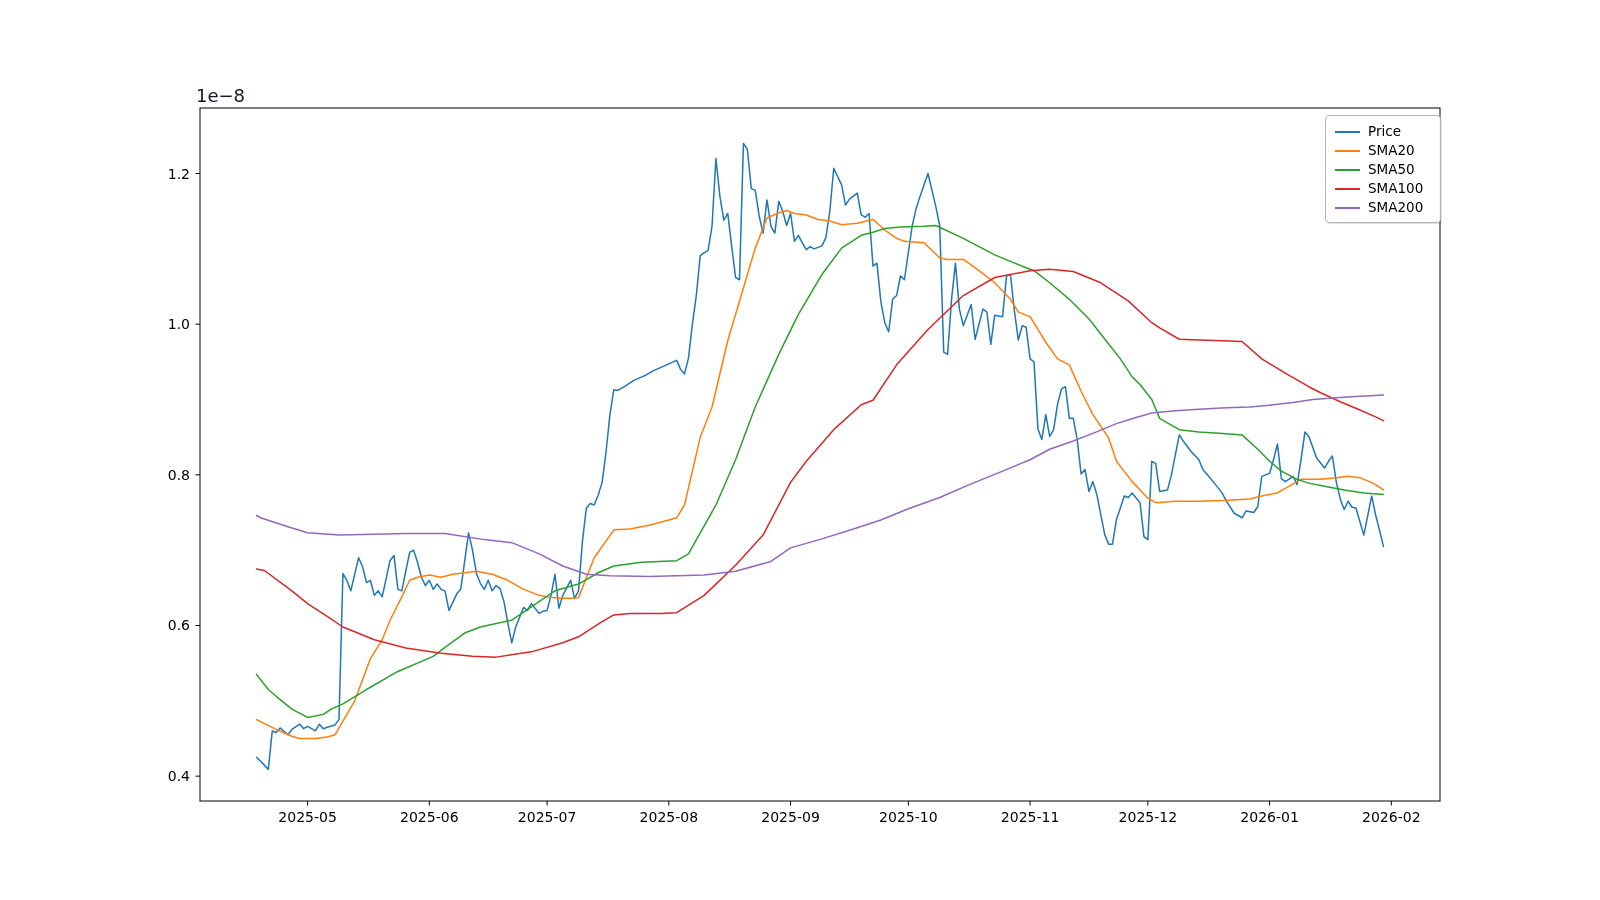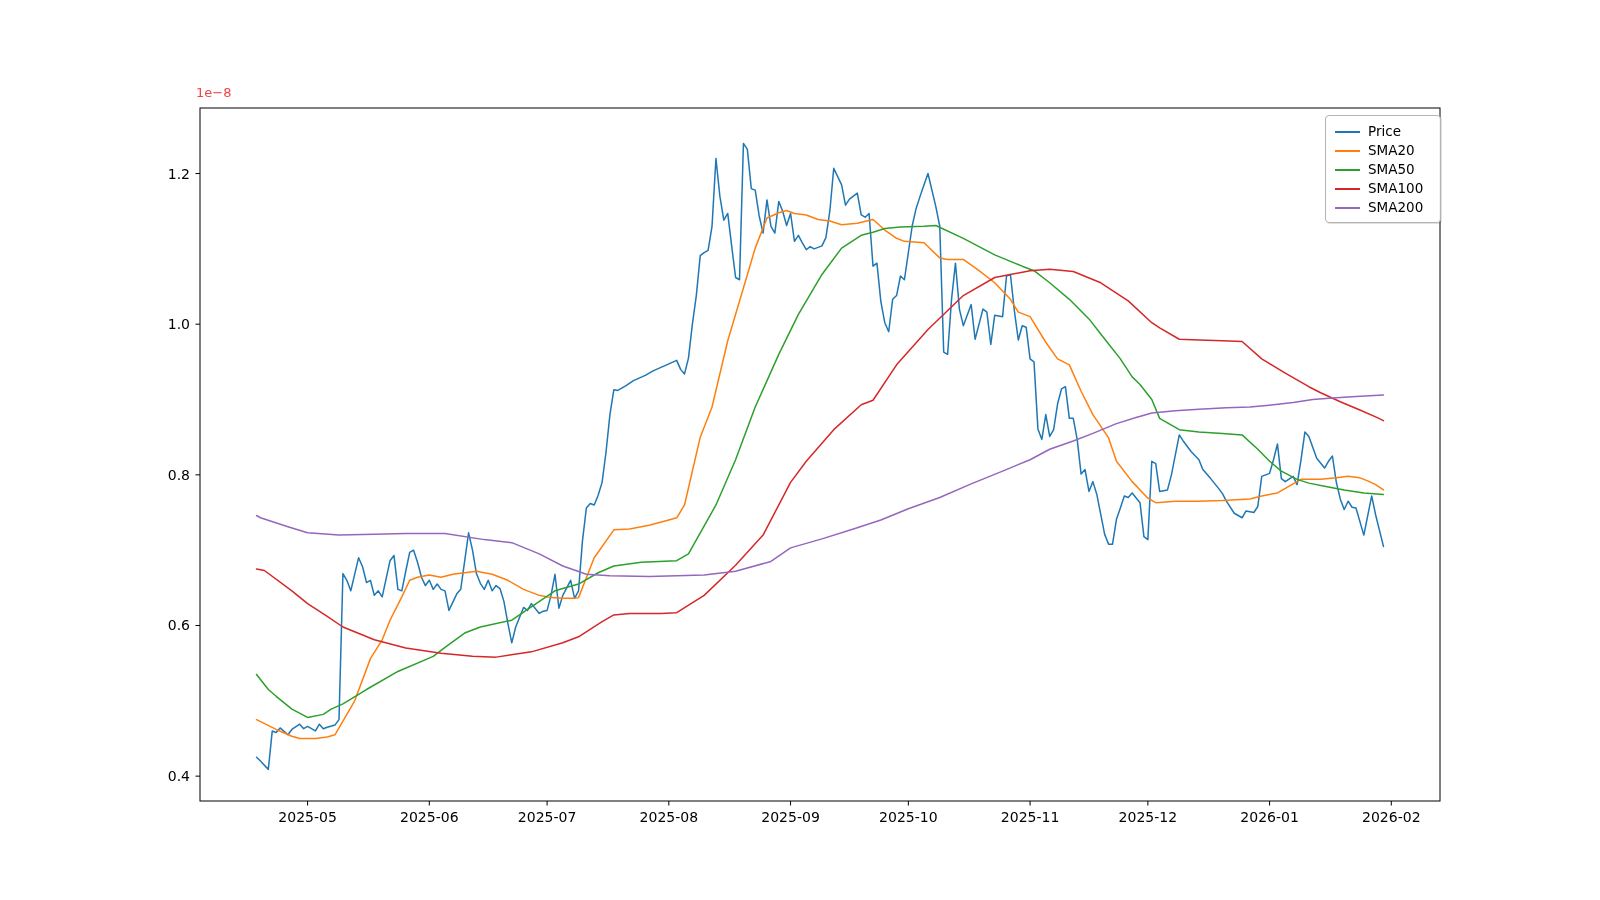--- a/index.html
+++ b/index.html
@@ -13,22 +13,22 @@
     width: 1600px;
     height: 900px;
     background: #ffffff;
     overflow: hidden;
   }
   .figure svg { position: absolute; left: 0; top: 0; }
   .offset-label {
     position: absolute;
     left: 196px;
     top: 85px;
-    font-size: 13px;
-    color: #ef4444;
+    font-size: 18px;
+    color: #0f172a;
   }
   .legend {
     position: absolute;
     left: 1325px;
     top: 115px;
     width: 116px;
     height: 108px;
     box-sizing: border-box;
     background: rgba(255,255,255,0.9);
     border: 1px solid #b4b4b4;

